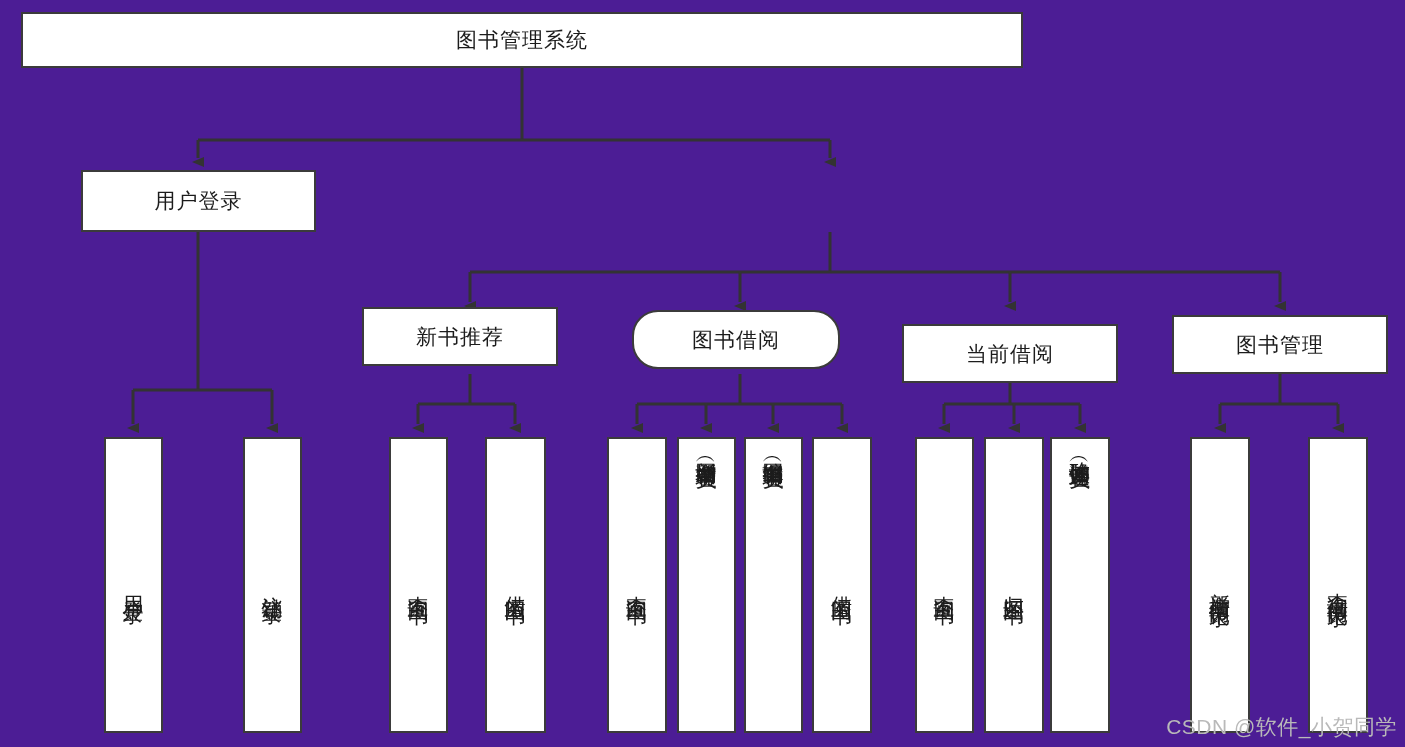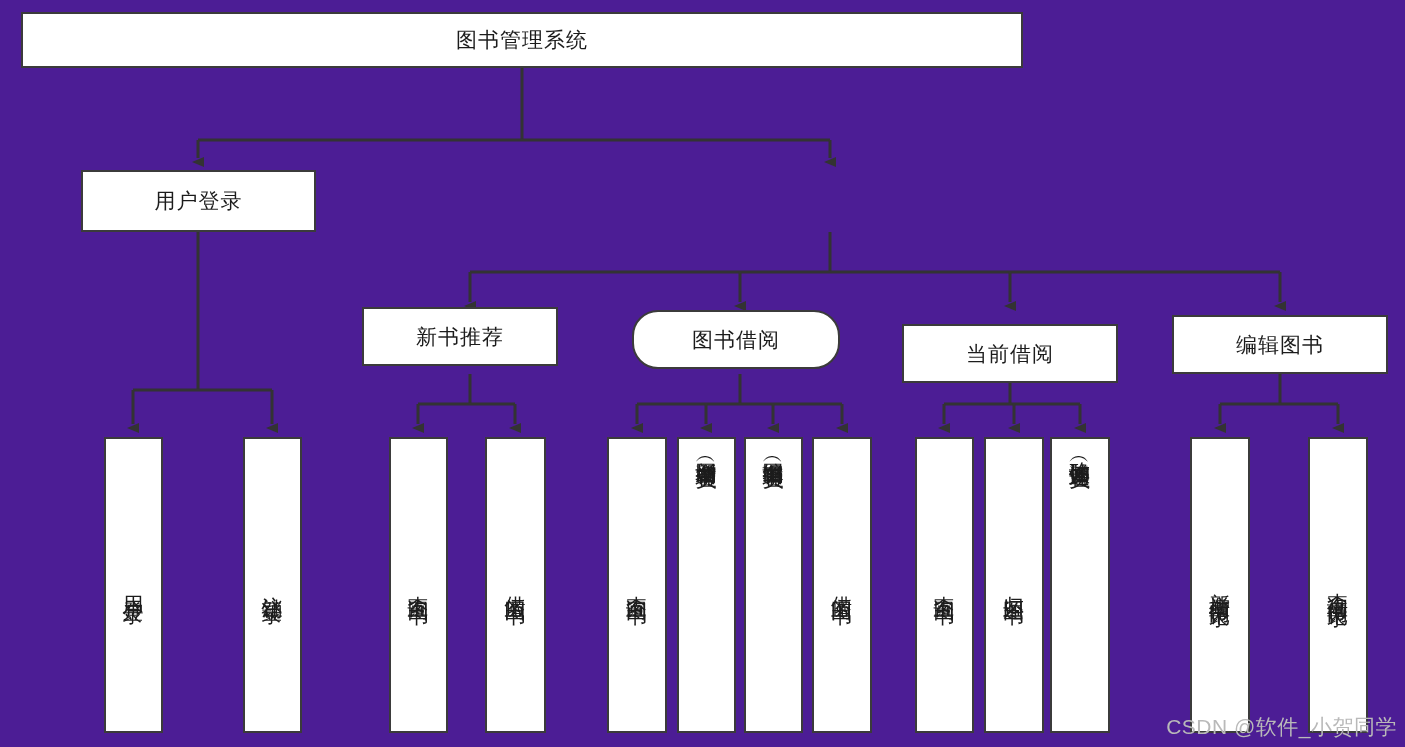--- a/index.html
+++ b/index.html
@@ -135,21 +135,21 @@
   <div class="node horiz" style="left:362px; top:307px; width:196px; height:59px;">
     <span class="htext">新书推荐</span>
   </div>
   <div class="node horiz" style="left:632px; top:310px; width:208px; height:59px;border-radius:26px;">
     <span class="htext">图书借阅</span>
   </div>
   <div class="node horiz" style="left:902px; top:315px; width:216px; height:59px;margin-top:9px;">
     <span class="htext">当前借阅</span>
   </div>
   <div class="node horiz" style="left:1172px; top:315px; width:216px; height:59px;">
-    <span class="htext">编辑图书</span>
+    <span class="htext">图书管理</span>
   </div>
 
   <div class="node vert" style="left:104px; top:437px; width:59px; height:296px; justify-content:center; align-items:center;">
     <span class="vtext">用户登录</span>
   </div>
   <div class="node vert" style="left:243px; top:437px; width:59px; height:296px; justify-content:center; align-items:center;">
     <span class="vtext">注销登录</span>
   </div>
 
   <div class="node vert" style="left:389px; top:437px; width:59px; height:296px; justify-content:center; align-items:center;">

